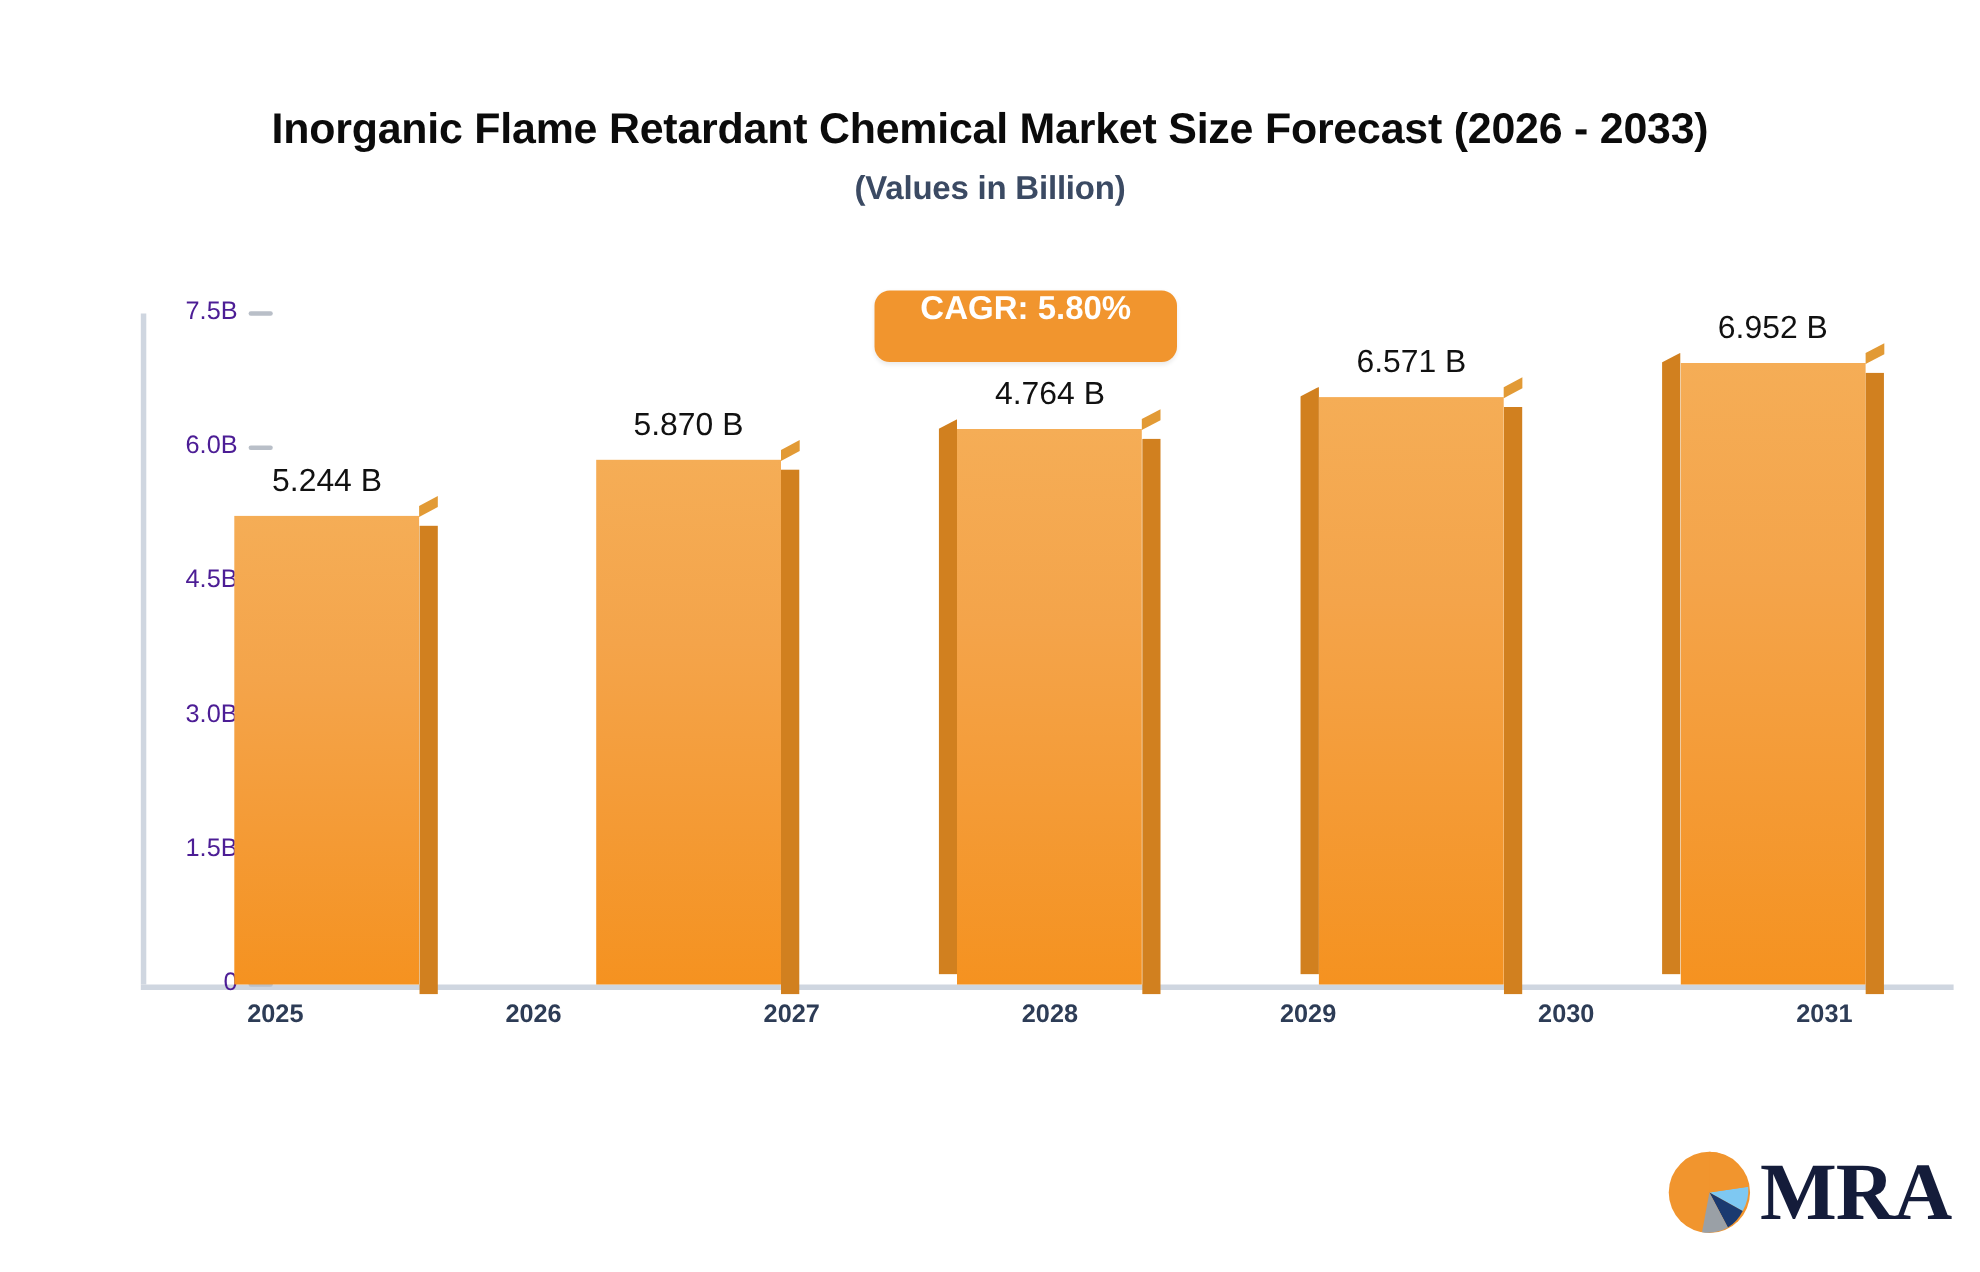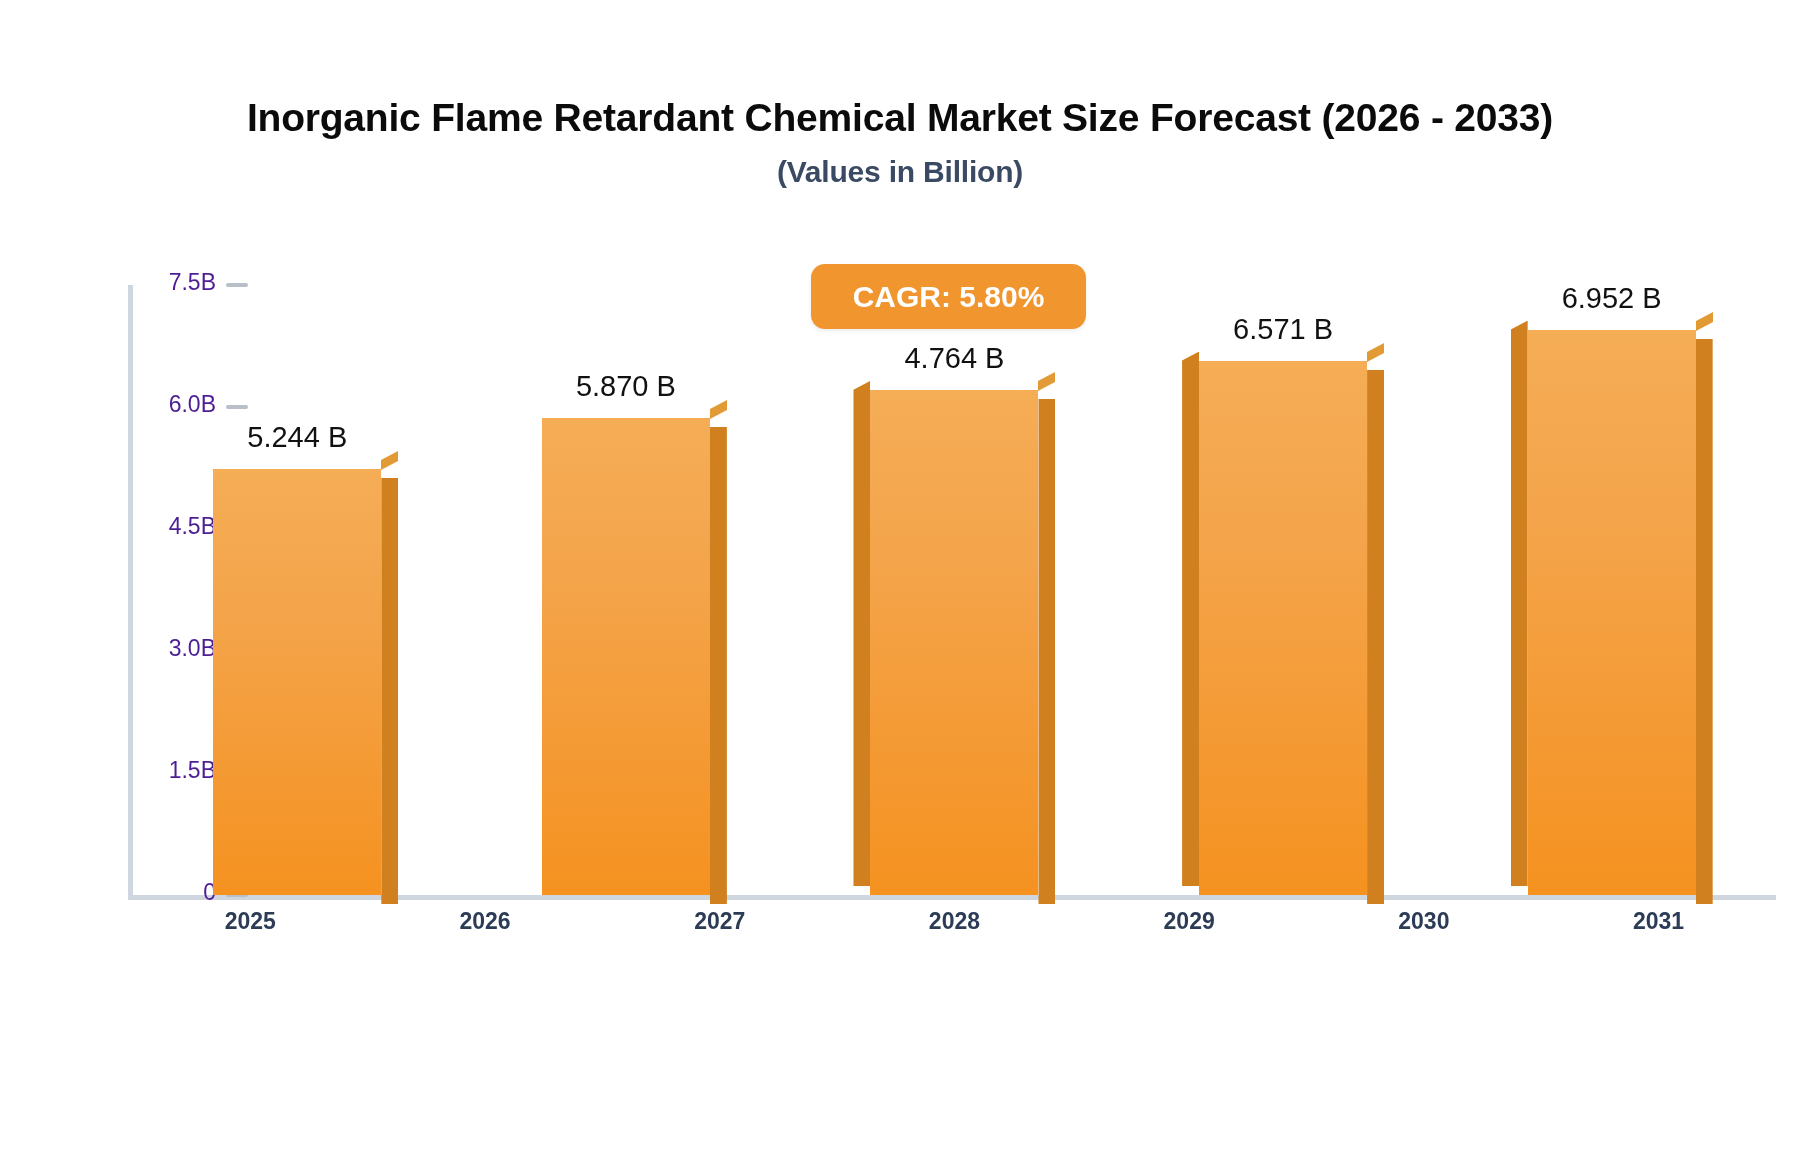--- a/index.html
+++ b/index.html
@@ -22,24 +22,23 @@
     margin-top:14px;
     font-size:30px; font-weight:bold; color:#3b4a63; letter-spacing:-0.2px;
   }
 
   
   .cagr-badge {
     position:absolute; top:264px; left:795px;
     width:275px; height:65px;
     background:#f1952e;
     border-radius:14px;
-    display:flex; align-items:center; justify-content:center;
+    display:flex; justify-content:center;
     color:#ffffff; font-size:30px; font-weight:bold;
     box-shadow:0 2px 4px rgba(0,0,0,0.08);
-    margin-left:16px;
   }
 
   
   .plot {
     position:absolute;
     left:128px; top:285px;
     width:1648px; height:610px;
   }
   
   .y-spine {
@@ -219,14 +218,24 @@
   <div class="x-labels">
       <div class="x-label">2025</div>
       <div class="x-label">2026</div>
       <div class="x-label">2027</div>
       <div class="x-label">2028</div>
       <div class="x-label">2029</div>
       <div class="x-label">2030</div>
       <div class="x-label">2031</div>
     </div>
 
+  <div class="logo">
+    <svg class="logo-mark" viewBox="0 0 100 100">
+      <circle cx="50" cy="50" r="44" fill="#f1952e"></circle>
+      <path d="M50 50 L92 44 A44 44 0 0 1 86 70 Z" fill="#7ec8f2"></path>
+      <path d="M50 50 L86 70 A44 44 0 0 1 70 88 Z" fill="#1b3a70"></path>
+      <path d="M50 50 L70 88 A44 44 0 0 1 42 93 Z" fill="#9aa0a6"></path>
+      <path d="M50 50 L92 44 A44 44 0 0 0 50 6 Z" fill="#f1952e"></path>
+    </svg>
+    <span class="logo-text">MRA</span>
+  </div>
 
 </div>
 
 </body></html>

